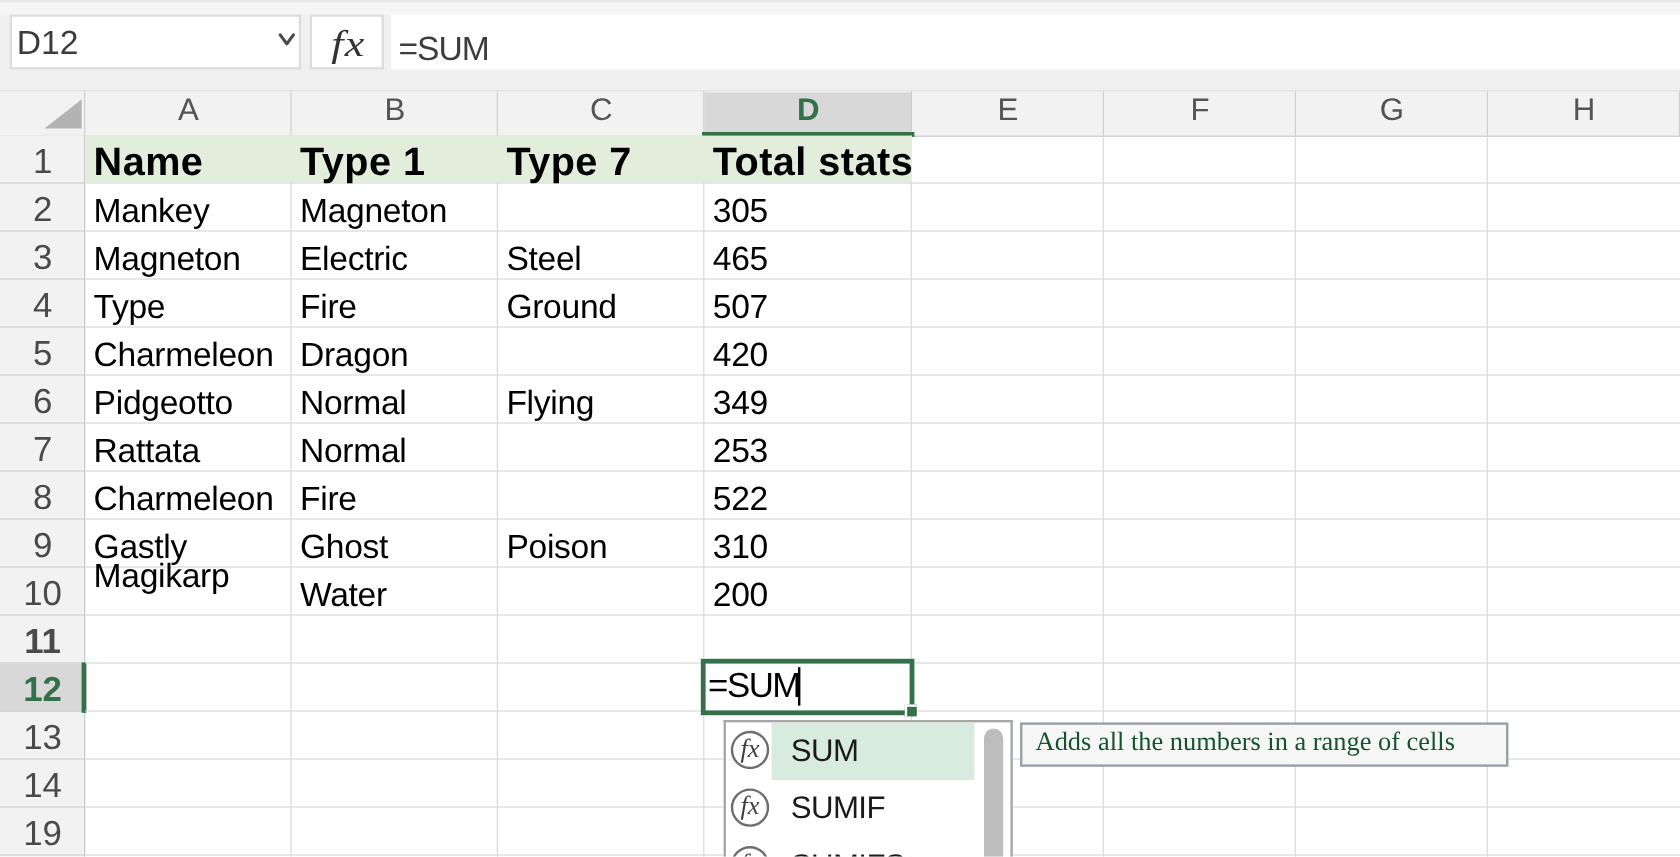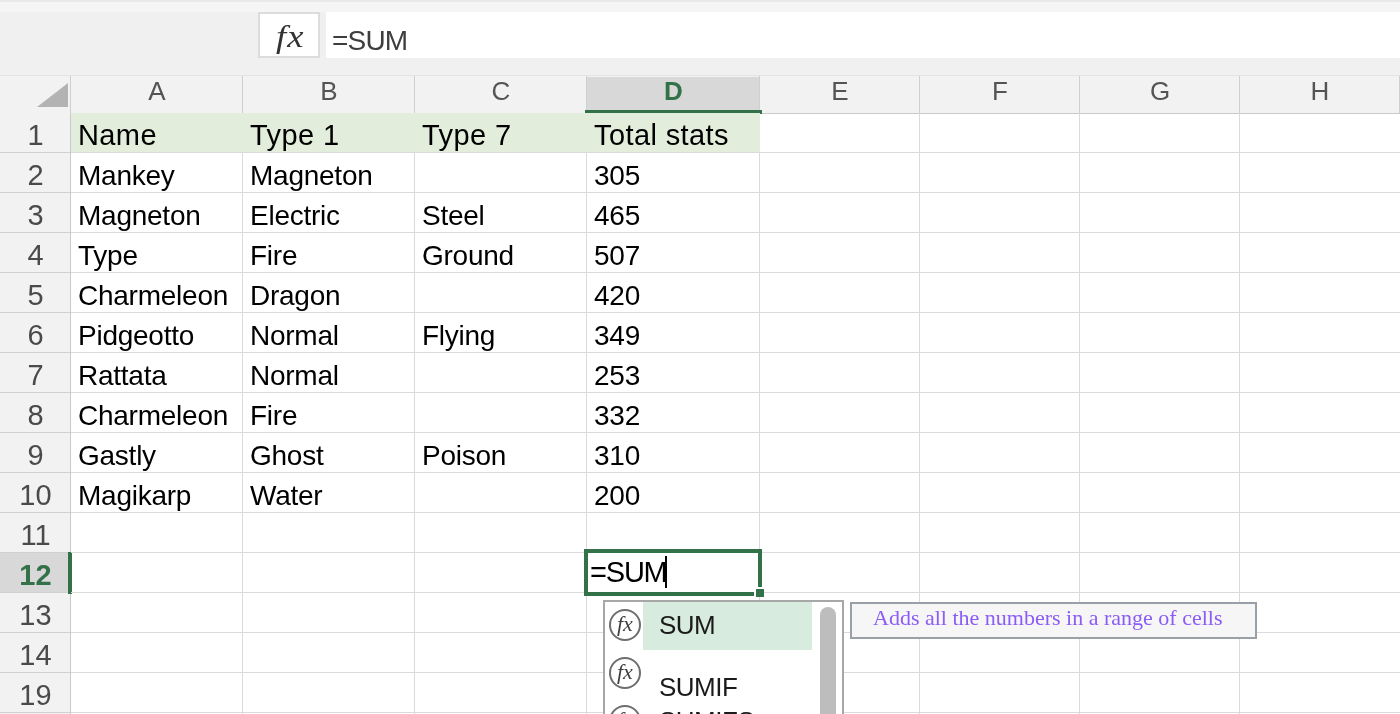--- a/index.html
+++ b/index.html
@@ -15,26 +15,32 @@
 #fbar .txt { position:absolute; left:6px; top:15px; font-size:28px; line-height:28px; letter-spacing:-0.8px; color:#3d3d3d; }
 #colhdr { position:absolute; left:0; top:75px; width:1400px; height:38px; background:#f2f2f2; border-top:1px solid #e3e3e3; }
 .colcell { position:absolute; top:0; height:38px; text-align:center; font-size:26px; line-height:31px; color:#545454; }
 .colsep { position:absolute; width:1px; background:#cfcfcf; top:0px; height:38px; }
 #rowhdr { position:absolute; left:0; top:113px; width:71px; height:601px; background:#f2f2f2; }
 .rownum { position:absolute; left:0; width:71px; height:40px; text-align:center; font-size:29px; line-height:45px; color:#4a4a4a; }
 .vline { position:absolute; top:113px; height:601px; width:1px; background:#dadada; }
 .hline { position:absolute; left:71px; width:1329px; height:1px; background:#dadada; }
 .rowsep { position:absolute; left:0; width:71px; height:1px; background:#d0d0d0; }
 .cell { position:absolute; font-size:28px; line-height:28px; letter-spacing:-0.25px; color:#000; white-space:nowrap; }
-.b { font-weight:normal; font-size:29px; letter-spacing:0.4px; }
+.b { font-weight:bold; font-size:33px; letter-spacing:0.4px; }
 .ddtext { position:absolute; font-size:26px; line-height:26px; letter-spacing:-0.5px; color:#1b1b1b; white-space:nowrap; }
 
 </style></head><body>
 <div id="chrome">
     <div class="topstrip"></div>
+<div id="namebox">
+      <div class="txt">D12</div>
+      <svg class="abs" style="left:221px;top:13px" width="16" height="13" viewBox="0 0 16 13">
+        <path d="M2.5 2 L8 9.5 L13.5 2" fill="none" stroke="#4a4a4a" stroke-width="2.6" stroke-linecap="round" stroke-linejoin="round"></path>
+      </svg>
+    </div>
 <div id="fxbox">
       <div class="fx">fx</div>
     </div>
 <div id="fbar">
       <div class="txt">=SUM</div>
     </div>
 </div>
 <div id="colhdr">
 <div class="abs" style="left:587px;top:1px;width:173px;height:34px;background:#d8d8d8"></div>
 <div class="colcell" style="left:71px;width:172px;">A</div>
@@ -65,21 +71,21 @@
 <div class="rownum" style="top:0px;">1</div>
 <div class="rownum" style="top:40px;">2</div>
 <div class="rownum" style="top:80px;">3</div>
 <div class="rownum" style="top:120px;">4</div>
 <div class="rownum" style="top:160px;">5</div>
 <div class="rownum" style="top:200px;">6</div>
 <div class="rownum" style="top:240px;">7</div>
 <div class="rownum" style="top:280px;">8</div>
 <div class="rownum" style="top:320px;">9</div>
 <div class="rownum" style="top:360px;">10</div>
-<div class="rownum" style="top:400px;">11</div>
+<div class="rownum" style="top:400px;font-weight:bold;">11</div>
 <div class="rownum" style="top:440px;color:#337148;font-weight:bold;">12</div>
 <div class="rownum" style="top:480px;">13</div>
 <div class="rownum" style="top:520px;">14</div>
 <div class="rownum" style="top:560px;">19</div>
 <div class="rowsep" style="top:39px"></div>
 <div class="rowsep" style="top:79px"></div>
 <div class="rowsep" style="top:119px"></div>
 <div class="rowsep" style="top:159px"></div>
 <div class="rowsep" style="top:199px"></div>
 <div class="rowsep" style="top:239px"></div>
@@ -139,48 +145,48 @@
 <div class="cell" style="left:594px;top:282px">420</div>
 <div class="cell" style="left:78px;top:322px">Pidgeotto</div>
 <div class="cell" style="left:250px;top:322px">Normal</div>
 <div class="cell" style="left:422px;top:322px">Flying</div>
 <div class="cell" style="left:594px;top:322px">349</div>
 <div class="cell" style="left:78px;top:362px">Rattata</div>
 <div class="cell" style="left:250px;top:362px">Normal</div>
 <div class="cell" style="left:594px;top:362px">253</div>
 <div class="cell" style="left:78px;top:402px">Charmeleon</div>
 <div class="cell" style="left:250px;top:402px">Fire</div>
-<div class="cell" style="left:594px;top:402px">332</div>
+<div class="cell" style="left:594px;top:402px">522</div>
 <div class="cell" style="left:78px;top:442px">Gastly</div>
 <div class="cell" style="left:250px;top:442px">Ghost</div>
 <div class="cell" style="left:422px;top:442px">Poison</div>
 <div class="cell" style="left:594px;top:442px">310</div>
-<div class="cell" style="left:78px;top:482px">Magikarp</div>
+<div class="cell" style="left:78px;top:466px">Magikarp</div>
 <div class="cell" style="left:250px;top:482px">Water</div>
 <div class="cell" style="left:594px;top:482px">200</div>
 </div>
 <div id="overlay">
 <div class="abs" style="left:584px;top:549px;width:178px;height:47px;background:#fff;border:4px solid #337148"></div>
 <div class="cell" style="left:590px;top:558px;font-size:29px;letter-spacing:-1.2px">=SUM</div>
 <div class="abs" style="left:665px;top:556px;width:2px;height:32px;background:#000"></div>
 <div class="abs" style="left:754px;top:587px;width:10px;height:10px;background:#337148;border-left:2px solid #fff;border-top:2px solid #fff"></div>
 <div class="abs" style="left:603px;top:600px;width:241px;height:114px;background:#fff;border:2px solid #a7a7a7;border-bottom:none;overflow:hidden">
 <div class="abs" style="left:38px;top:0px;width:169px;height:48px;background:#d7ecdf"></div>
 <svg class="abs" style="left:3px;top:6px" width="34" height="34" viewBox="0 0 34 34">
         <circle cx="17" cy="17" r="15" fill="none" stroke="#6e6e6e" stroke-width="2"></circle>
         <text x="9" y="22.5" font-family="Liberation Serif, serif" font-style="italic" font-size="22" fill="#3f3f3f">fx</text>
       </svg>
 <div class="ddtext" style="left:54px;top:10px">SUM</div>
 <svg class="abs" style="left:3px;top:54px" width="34" height="34" viewBox="0 0 34 34">
         <circle cx="17" cy="17" r="15" fill="none" stroke="#6e6e6e" stroke-width="2"></circle>
         <text x="9" y="22.5" font-family="Liberation Serif, serif" font-style="italic" font-size="22" fill="#3f3f3f">fx</text>
       </svg>
-<div class="ddtext" style="left:54px;top:72px">SUMIF</div>
+<div class="ddtext" style="left:54px;top:58px">SUMIF</div>
 <svg class="abs" style="left:3px;top:102px" width="34" height="34" viewBox="0 0 34 34">
         <circle cx="17" cy="17" r="15" fill="none" stroke="#6e6e6e" stroke-width="2"></circle>
         <text x="9" y="22.5" font-family="Liberation Serif, serif" font-style="italic" font-size="22" fill="#3f3f3f">fx</text>
       </svg>
 <div class="ddtext" style="left:54px;top:106px">SUMIFS</div>
 <div class="abs" style="left:215px;top:5px;width:16px;height:130px;background:#bdbdbd;border-radius:8px"></div>
 </div>
 <div class="abs" style="left:850px;top:602px;width:407px;height:37px;background:#f6f6f6;border:2px solid #9aa0a8;">
-      <div class="abs" style="left:21px;top:3px;font-family:'Liberation Serif', serif;font-size:22px;line-height:22px;color:#8b5cf6;white-space:nowrap">Adds all the numbers in a range of cells</div>
+      <div class="abs" style="left:11px;top:3px;font-family:'Liberation Serif', serif;font-size:22px;line-height:22px;color:#14532d;white-space:nowrap">Adds all the numbers in a range of cells</div>
     </div>
 </div>
 </body></html>

